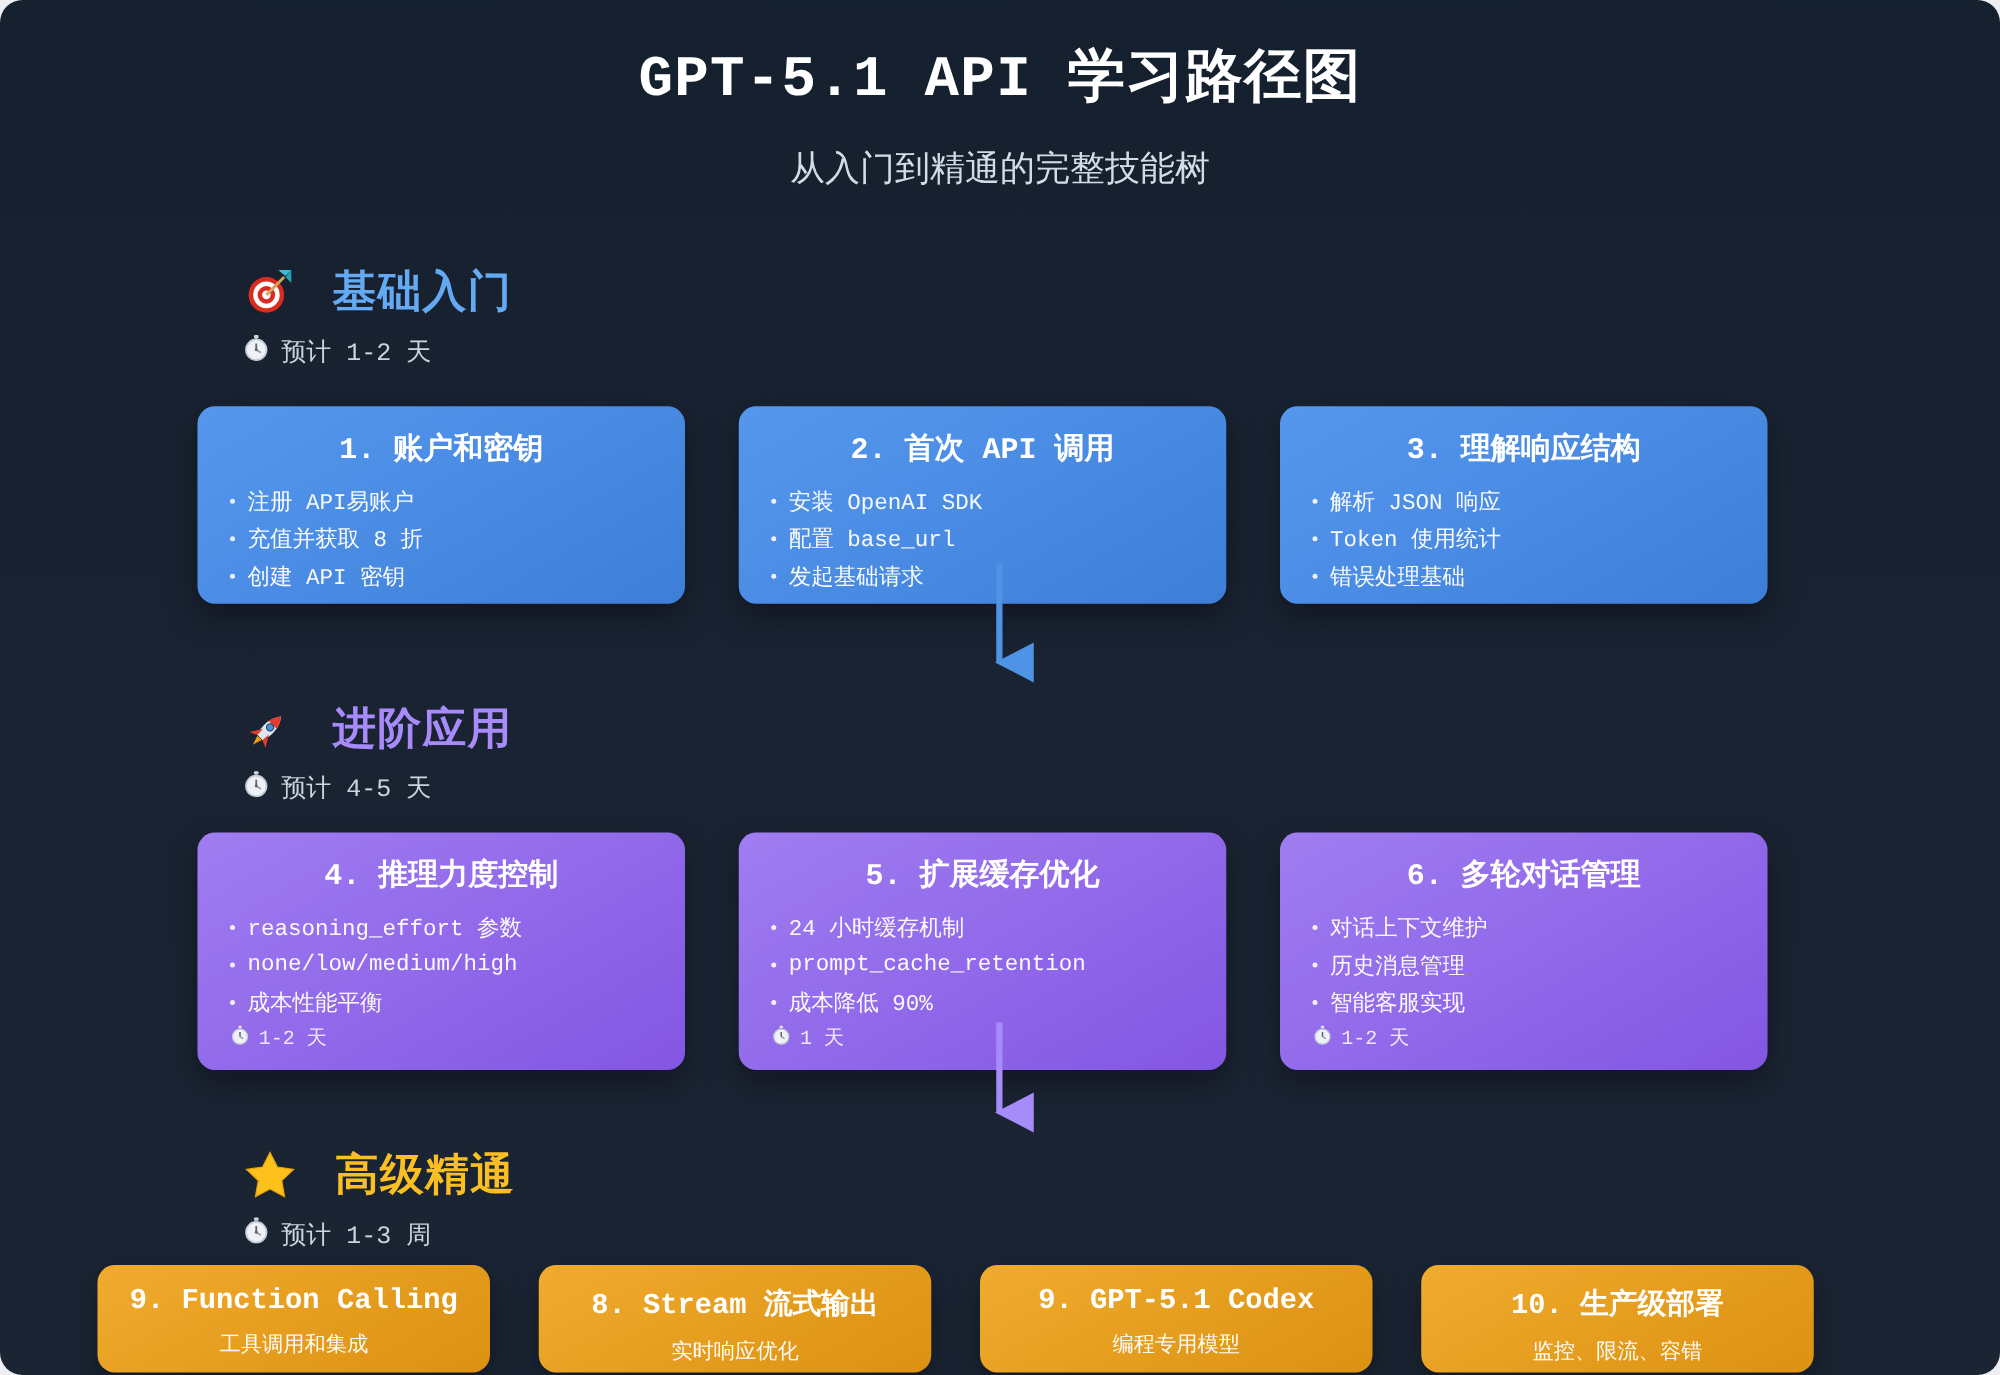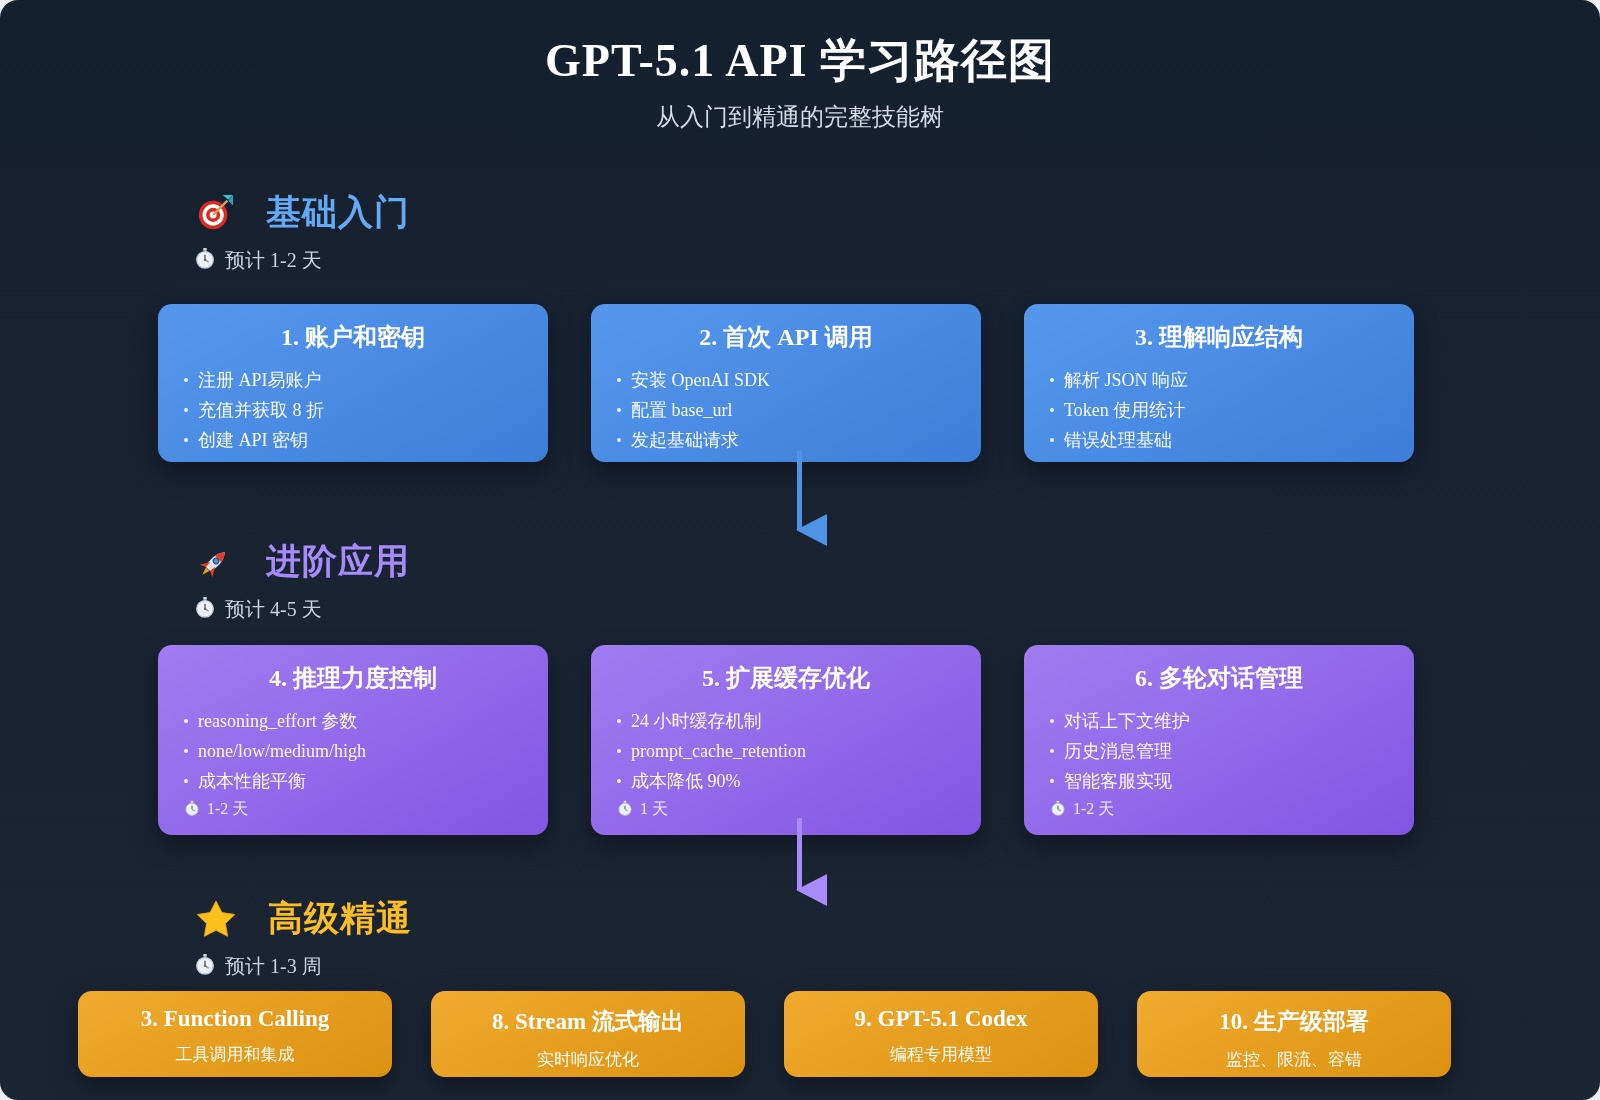--- a/index.html
+++ b/index.html
@@ -1,23 +1,23 @@
 <!DOCTYPE html>
 <html><head>
 <meta charset="utf-8">
 <style>
   html,body{margin:0;padding:0;background:#eceef1;}
   .canvas{
     position:relative;width:1600px;height:1100px;border-radius:18px;overflow:hidden;
     background:linear-gradient(180deg,#15202f 0%,#1a2332 55%,#1b2433 100%);
-    font-family:Liberation Serif, serif;
+    font-family:Liberation Mono, monospace;
   }
   
   .page-title{font-size:46px;font-weight:800;color:#ffffff;text-align:center;margin:0;padding-top:30px;letter-spacing:1px;}
-  .page-subtitle{font-size:24px;color:#d5dbe4;text-align:center;margin-top:9px;}
+  .page-subtitle{font-size:28px;color:#d5dbe4;text-align:center;margin-top:24px;}
   
   .section-header{display:flex;align-items:center;gap:32px;margin-left:196px;}
   .section-header .ico{flex:none;display:flex;}
   .section-title{font-size:35px;font-weight:800;letter-spacing:1px;}
   .sec1 .section-header{margin-top:56px;}
   .sec2 .section-header{margin-top:76px;}
   .sec3 .section-header{margin-top:60px;}
   .sec1 .section-title{color:#64a9f3;}
   .sec2 .section-title{color:#a78bfa;}
   .sec3 .section-title{color:#fbbf24;}
@@ -263,21 +263,21 @@
           <line x1="12" y1="14" x2="12" y2="8.5" stroke="#5b6673" stroke-width="1.6"></line>
           <line x1="12" y1="14" x2="16" y2="16.5" stroke="#8a94a1" stroke-width="1.4"></line>
           <circle cx="12" cy="14" r="1.3" fill="#5b6673"></circle>
         </svg>
       </span>
       <span>预计 1-3 周</span>
     </div>
 
     <div class="cards-row row3">
       <div class="card orange">
-        <h3 class="o-title">3. Function Calling</h3>
+        <h3 class="o-title">9. Function Calling</h3>
         <div class="o-sub">工具调用和集成</div>
       </div>
       <div class="card orange">
         <h3 class="o-title">8. Stream 流式输出</h3>
         <div class="o-sub">实时响应优化</div>
       </div>
       <div class="card orange">
         <h3 class="o-title">9. GPT-5.1 Codex</h3>
         <div class="o-sub">编程专用模型</div>
       </div>

